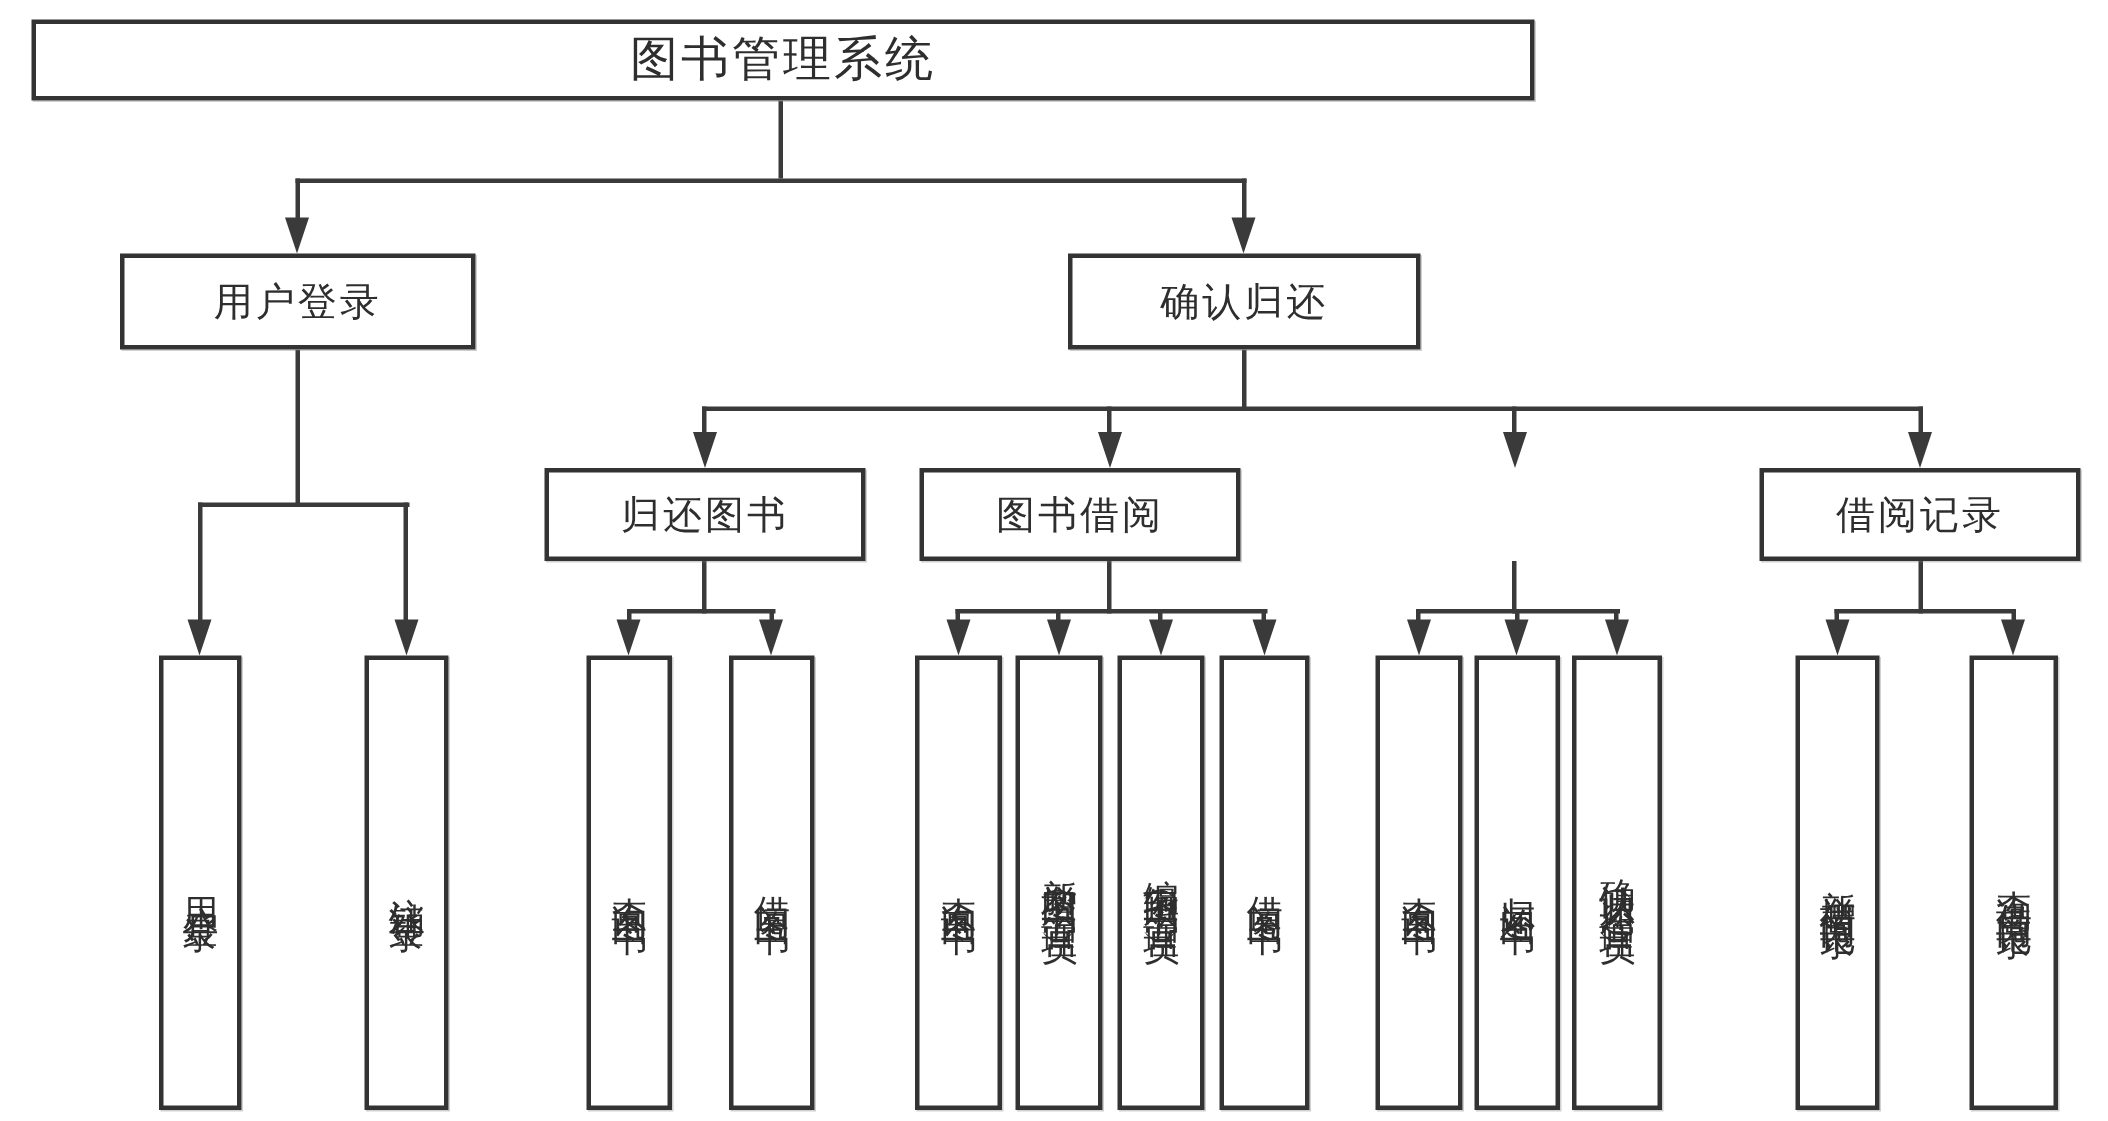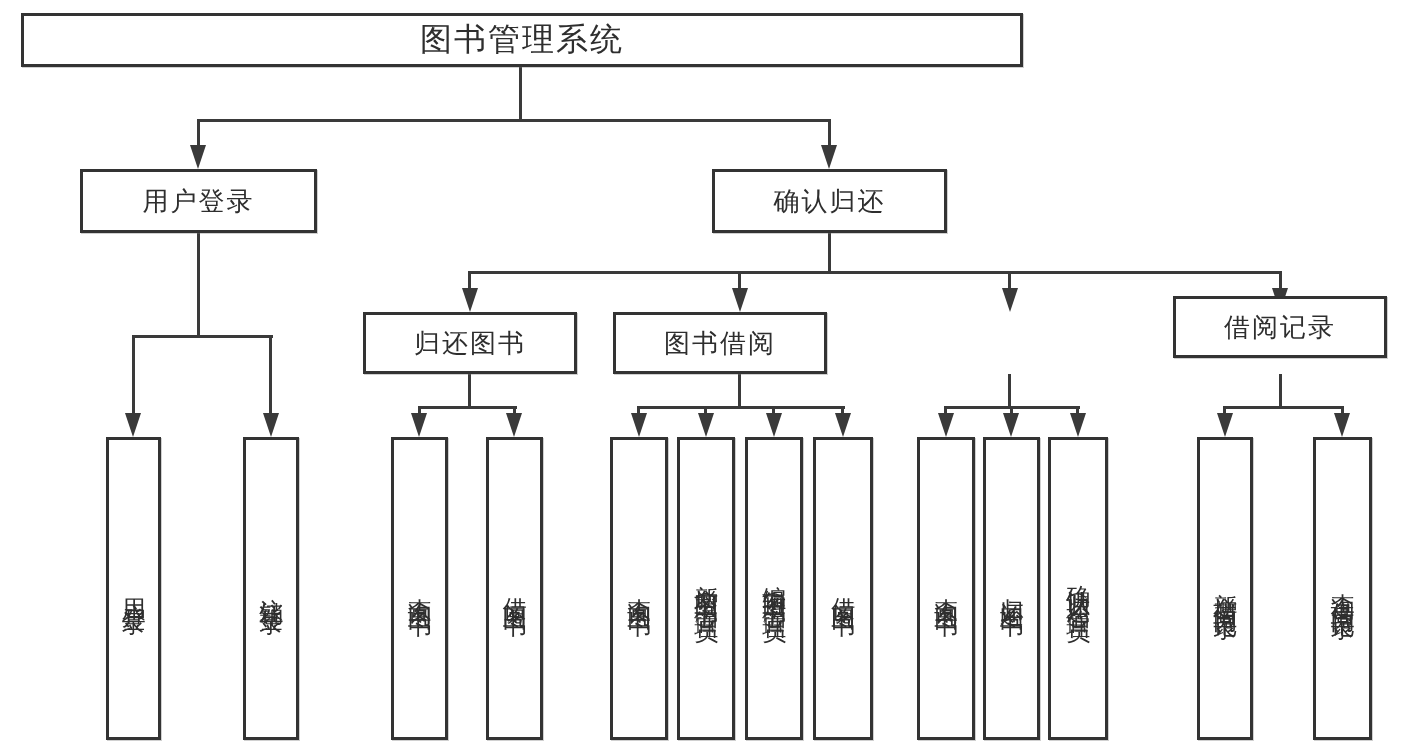--- a/index.html
+++ b/index.html
@@ -130,21 +130,21 @@
 
   <div class="box hbox" style="left:363px;top:312px;width:214px;height:62px">
     <span>归还图书</span>
   </div>
 
   <div class="box hbox" style="left:613px;top:312px;width:214px;height:62px">
     <span>图书借阅</span>
   </div>
 
 
-  <div class="box hbox" style="left:1173px;top:296px;width:214px;height:62px">
+  <div class="box hbox" style="left:1173px;top:312px;width:214px;height:62px">
     <span>借阅记录</span>
   </div>
 
   <div class="box vbox" style="left:106px;top:437px;width:55px;height:303px">
     <span class="vlabel">用户登录</span>
   </div>
   <div class="box vbox" style="left:243px;top:437px;width:56px;height:303px">
     <span class="vlabel">注销登录</span>
   </div>
 

